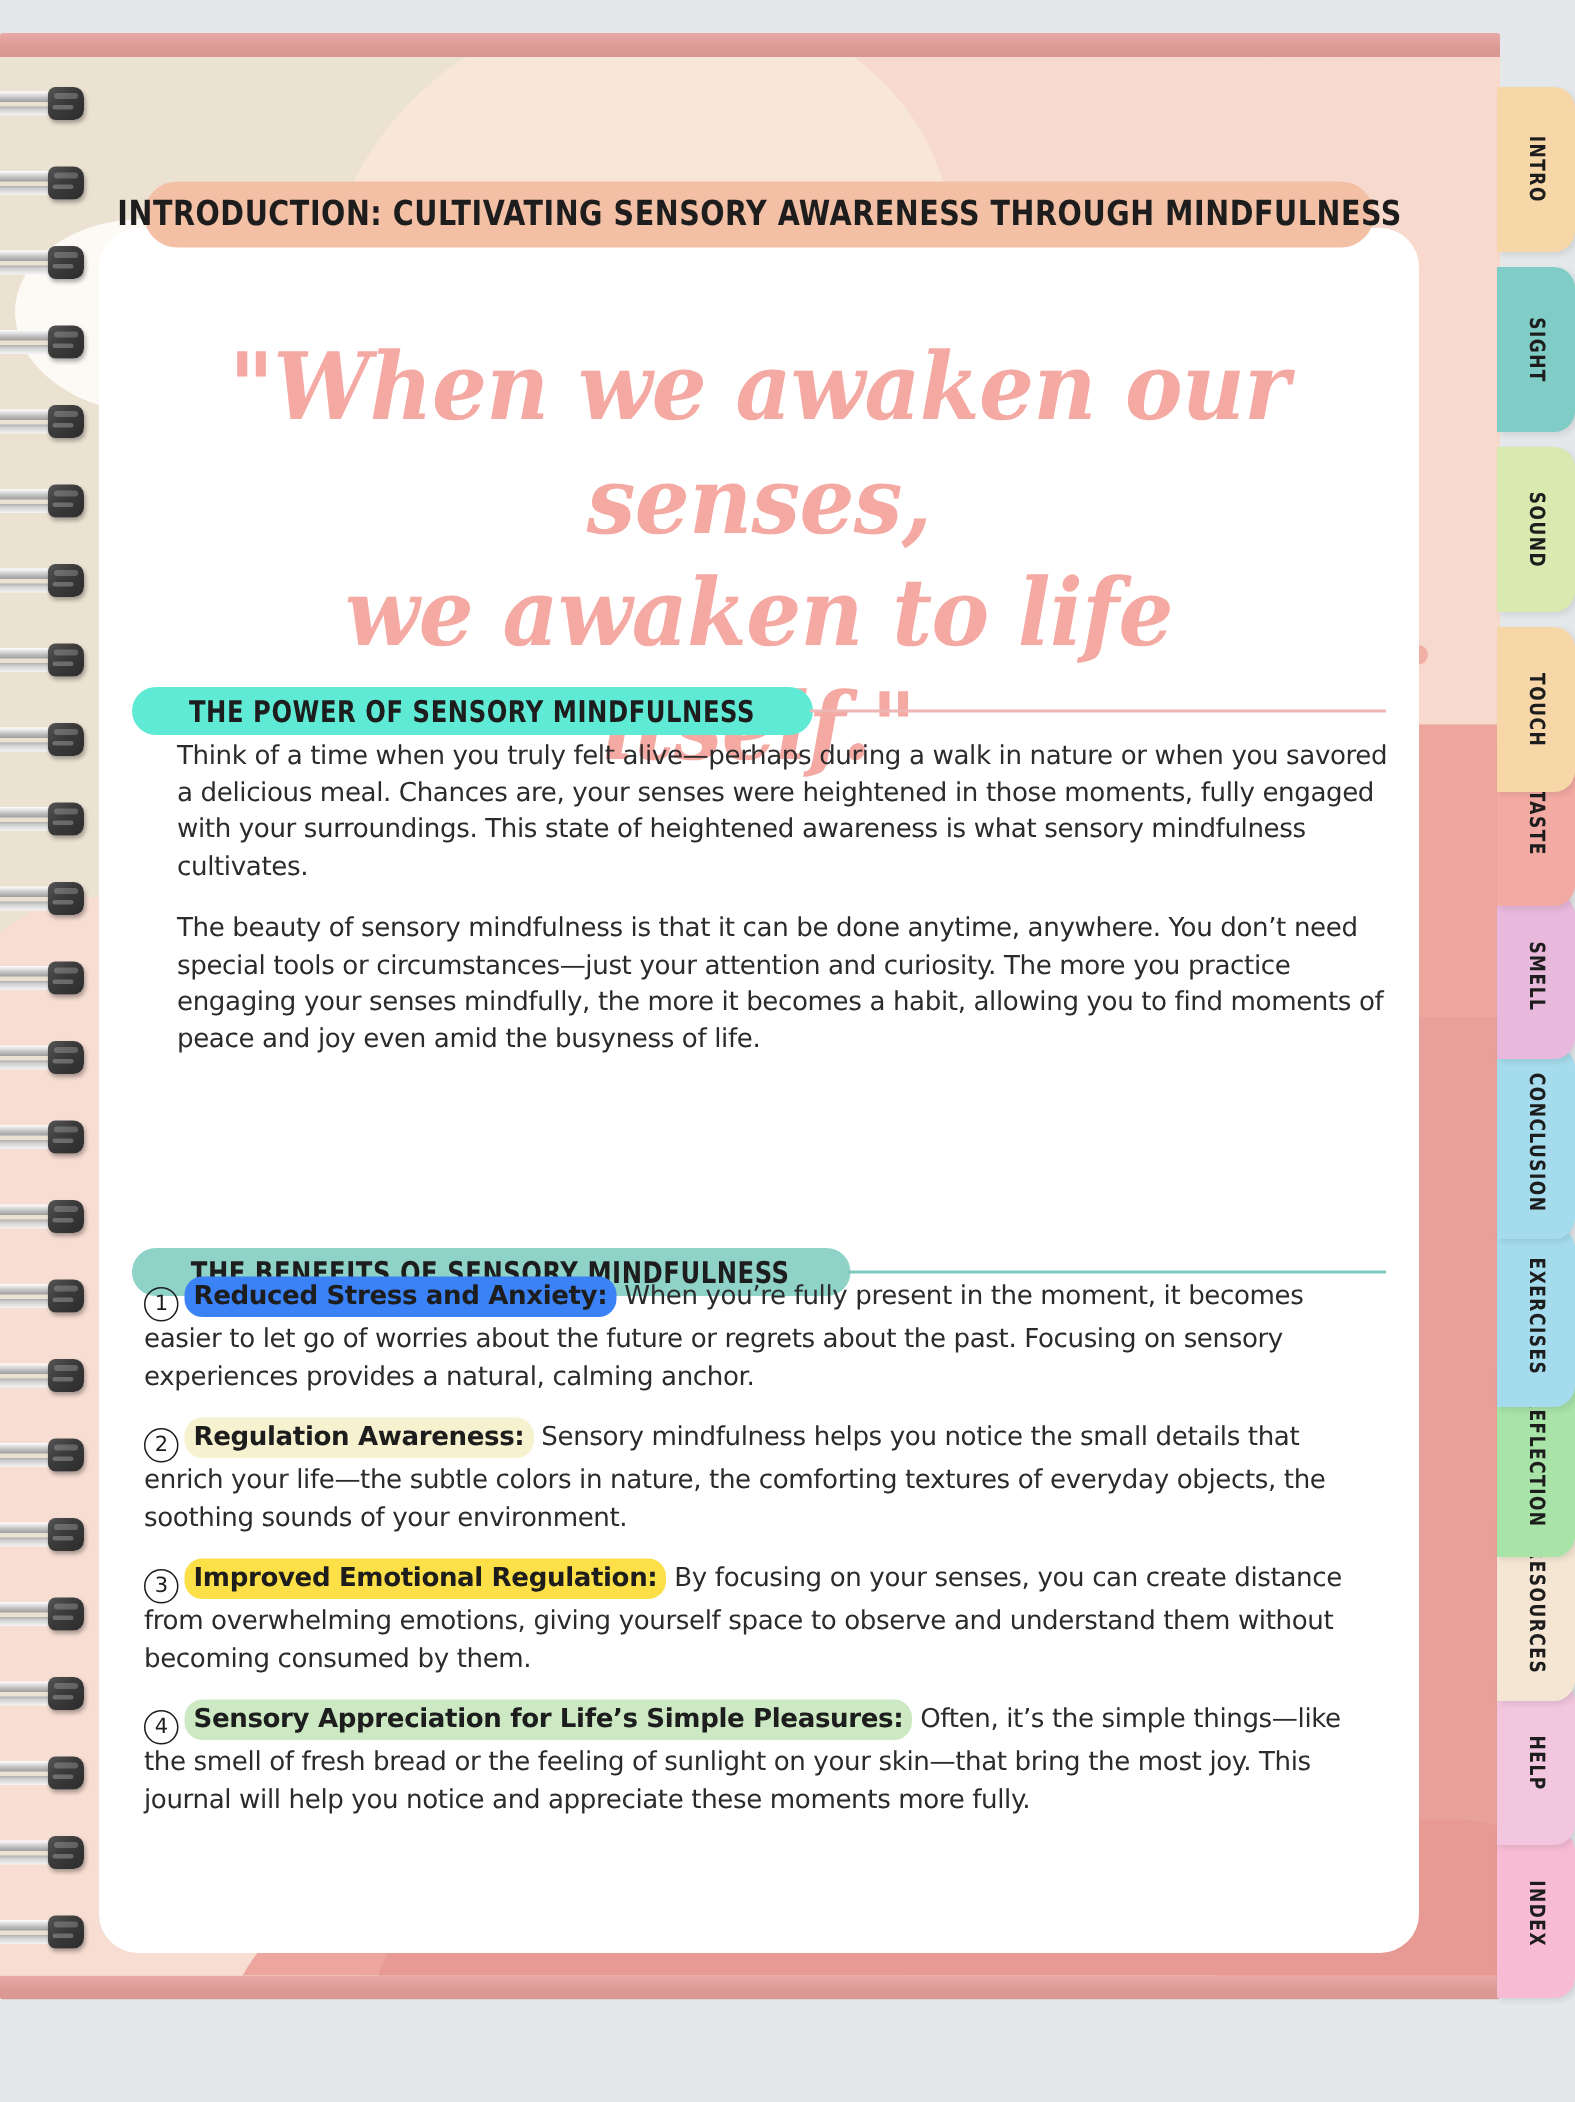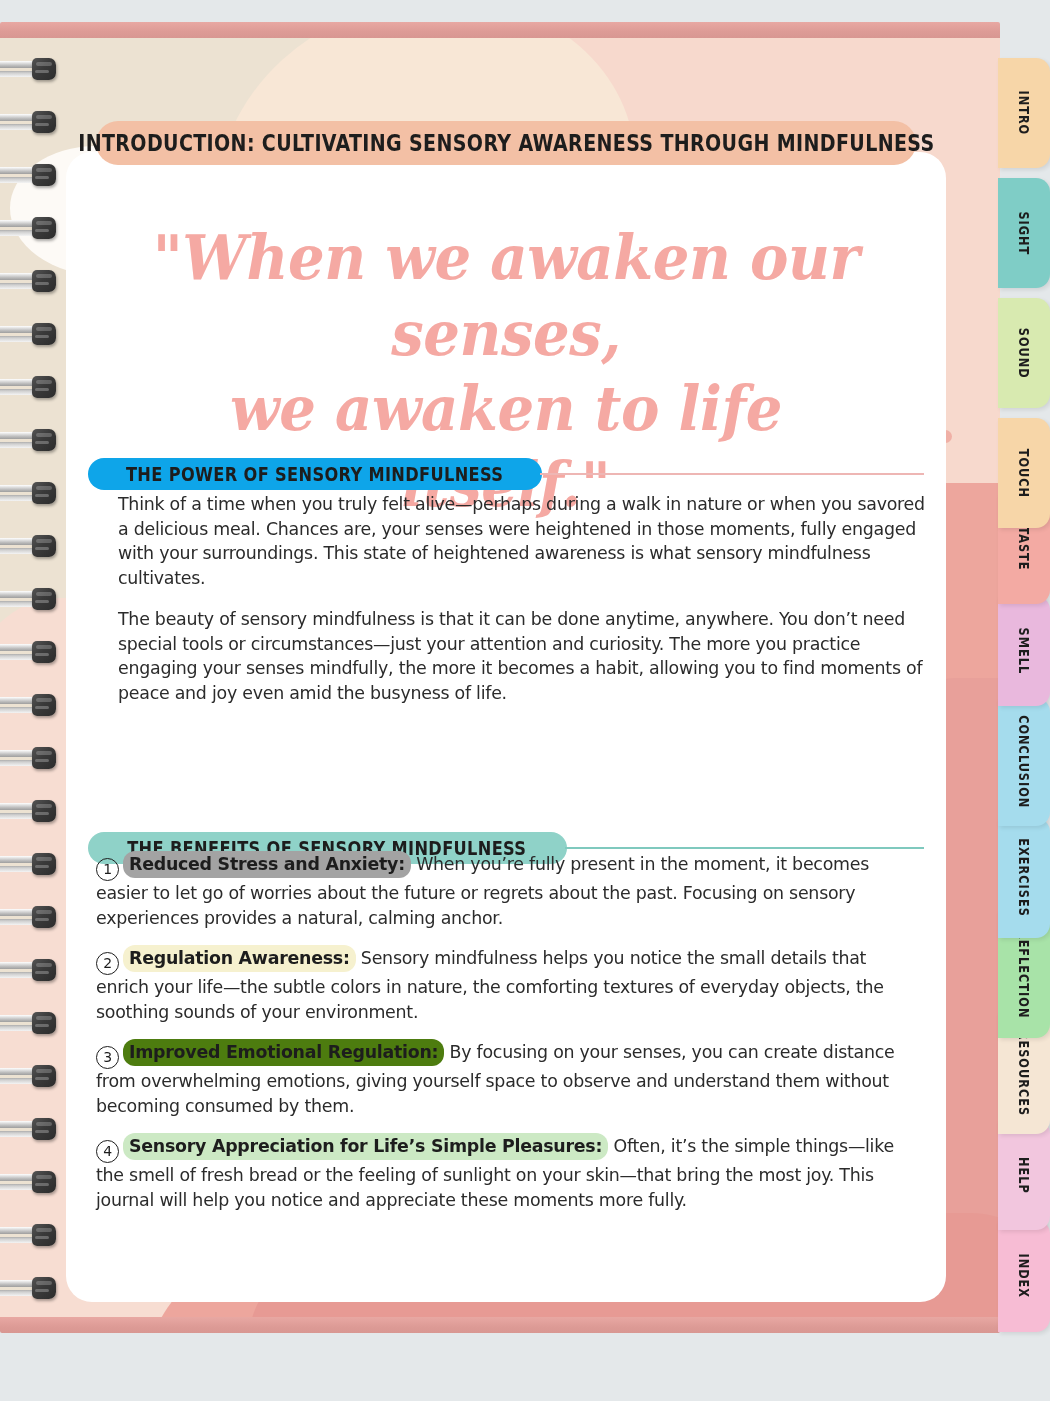--- a/index.html
+++ b/index.html
@@ -354,40 +354,40 @@
     </div>
 
     <div id="card">
 
       <div id="quote">
         <div>"When we awaken our senses,</div>
         <div>we awaken to life itself."</div>
       </div>
 
       <div class="section-head" id="sec1">
-        <div class="section-pill" style="background: #0ea5e9;">
+        <div class="section-pill" style="background: #5eead4;">
           <span class="label">THE POWER OF SENSORY MINDFULNESS</span>
         </div>
         <div class="section-rule" style="background: rgb(238, 182, 180);"></div>
       </div>
 
       <div class="body-block" id="para1">Think of a time when you truly felt alive—perhaps during a walk in nature or when you savored a delicious meal. Chances are, your senses were heightened in those moments, fully engaged with your surroundings. This state of heightened awareness is what sensory mindfulness cultivates.</div>
       <div class="body-block" id="para2">The beauty of sensory mindfulness is that it can be done anytime, anywhere. You don’t need special tools or circumstances—just your attention and curiosity. The more you practice engaging your senses mindfully, the more it becomes a habit, allowing you to find moments of peace and joy even amid the busyness of life.</div>
 
       <div class="section-head" id="sec2">
         <div class="section-pill" style="background: rgb(143, 210, 200);">
           <span class="label">THE BENEFITS OF SENSORY MINDFULNESS</span>
         </div>
         <div class="section-rule" style="background: rgb(127, 201, 190);"></div>
       </div>
 
       <div id="benefits">
-          <p class="benefit"><span class="bnum">1</span><span class="btitle" style="background: #a3a3a3;">Reduced Stress and Anxiety:</span><span> When you’re fully present in the moment, it becomes easier to let go of worries about the future or regrets about the past. Focusing on sensory experiences provides a natural, calming anchor.</span></p>
+          <p class="benefit"><span class="bnum">1</span><span class="btitle" style="background: #3b82f6;">Reduced Stress and Anxiety:</span><span> When you’re fully present in the moment, it becomes easier to let go of worries about the future or regrets about the past. Focusing on sensory experiences provides a natural, calming anchor.</span></p>
           <p class="benefit"><span class="bnum">2</span><span class="btitle" style="background: rgb(246, 241, 207);">Regulation Awareness:</span><span> Sensory mindfulness helps you notice the small details that enrich your life—the subtle colors in nature, the comforting textures of everyday objects, the soothing sounds of your environment.</span></p>
-          <p class="benefit"><span class="bnum">3</span><span class="btitle" style="background: #4d7c0f;">Improved Emotional Regulation:</span><span> By focusing on your senses, you can create distance from overwhelming emotions, giving yourself space to observe and understand them without becoming consumed by them.</span></p>
+          <p class="benefit"><span class="bnum">3</span><span class="btitle" style="background: #fde047;">Improved Emotional Regulation:</span><span> By focusing on your senses, you can create distance from overwhelming emotions, giving yourself space to observe and understand them without becoming consumed by them.</span></p>
           <p class="benefit"><span class="bnum">4</span><span class="btitle" style="background: rgb(204, 233, 196);">Sensory Appreciation for Life’s Simple Pleasures:</span><span> Often, it’s the simple things—like the smell of fresh bread or the feeling of sunlight on your skin—that bring the most joy. This journal will help you notice and appreciate these moments more fully.</span></p>
         </div>
     </div>
 
     <div id="banner">
       <span class="banner-text">INTRODUCTION: CULTIVATING SENSORY AWARENESS THROUGH MINDFULNESS</span>
     </div>
 
   </div>
 

